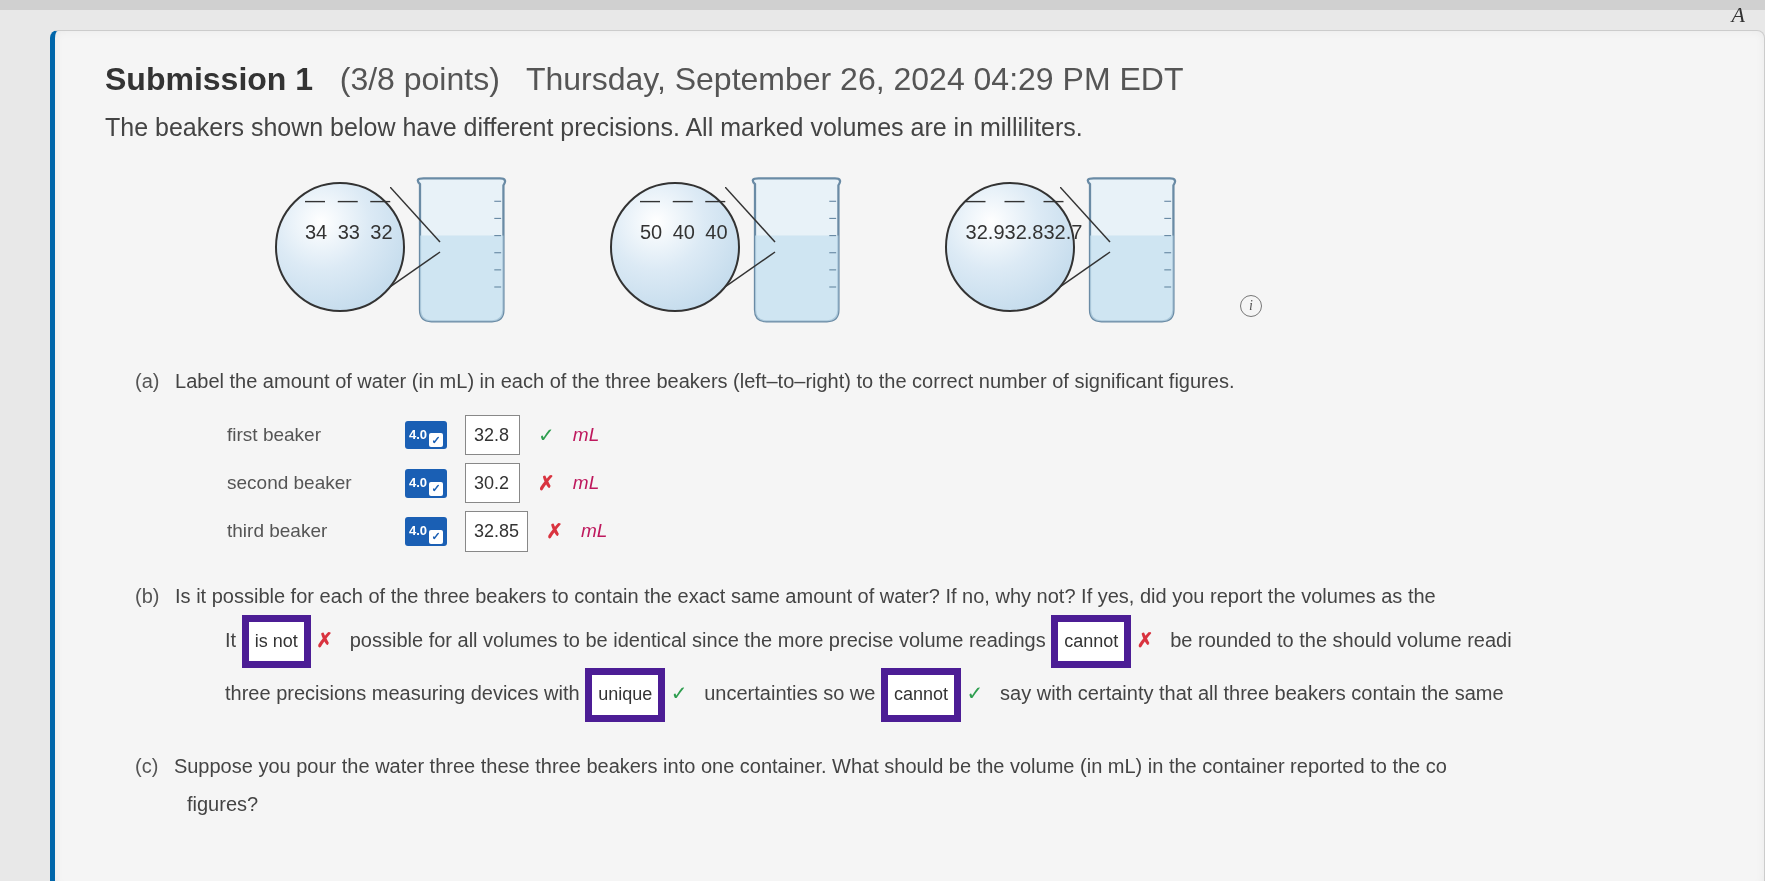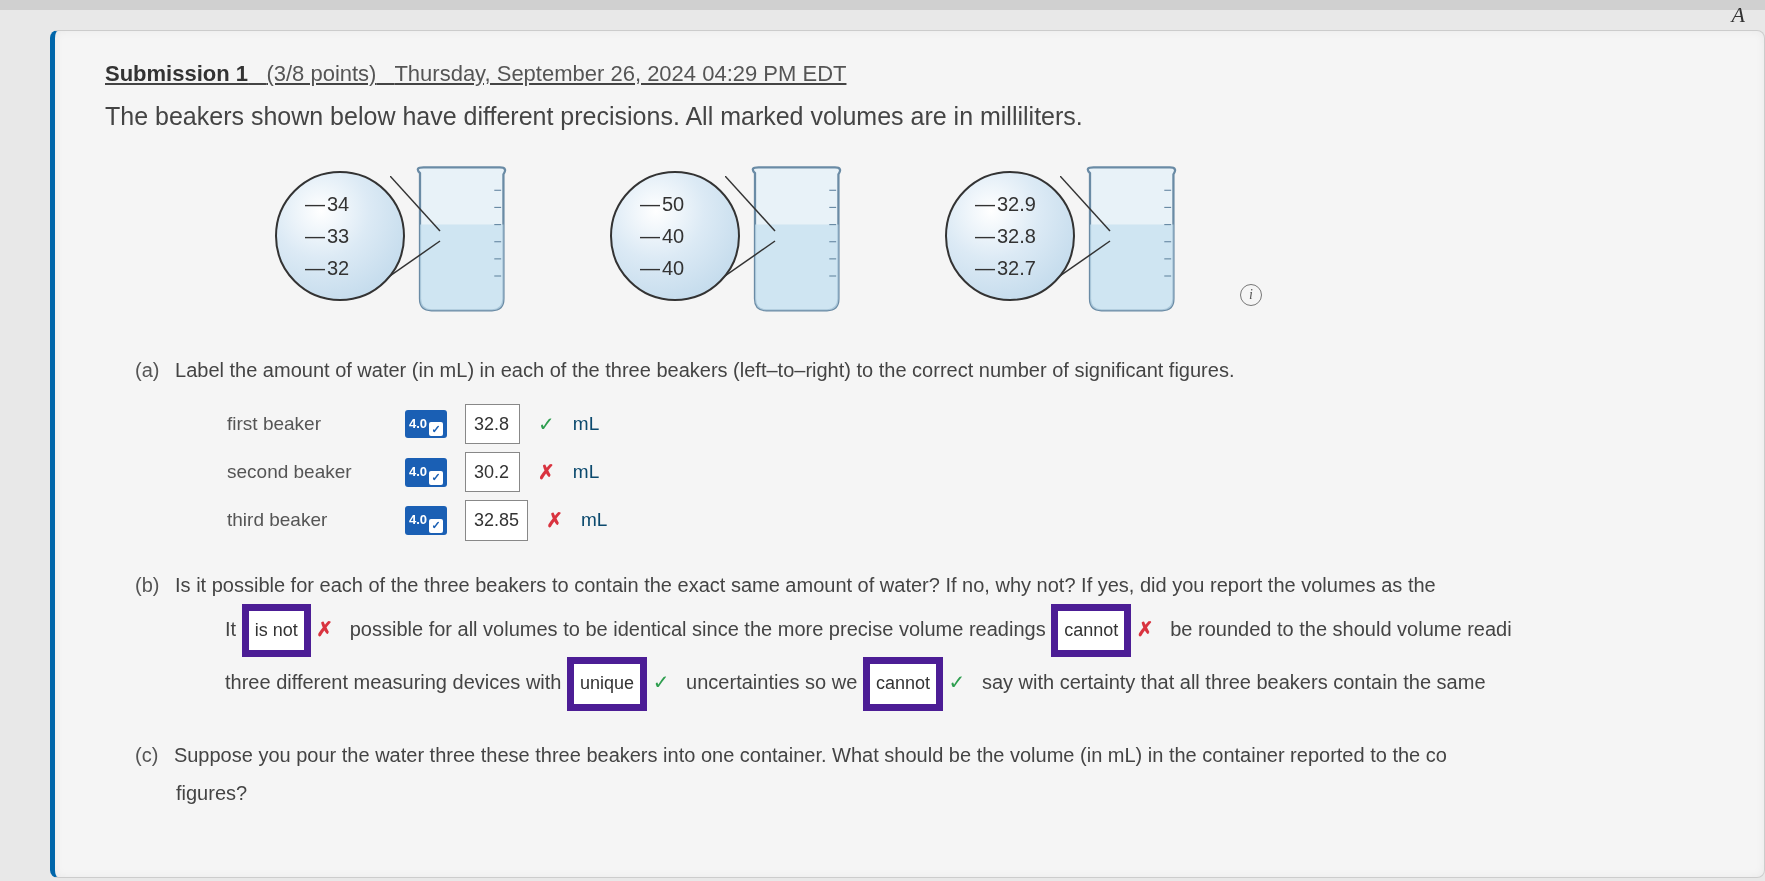--- a/index.html
+++ b/index.html
@@ -28,24 +28,23 @@
       margin: 20px 0 0 50px;
       background: #f5f5f5;
       border: 1px solid #ccc;
       border-radius: 8px;
       border-left: 5px solid #0066aa;
       padding: 30px 40px 40px 50px;
       min-height: 840px;
       box-shadow: inset 0 0 10px rgba(0,0,0,0.05);
     }
     .sub-header {
-      font-size: 22px;
+      font-size: 32px;
       color: #444;
       margin-bottom: 15px;
-      text-decoration: underline;
     }
     .sub-header .title { font-weight: 600; color: #333; }
     .sub-header .points { font-weight: 400; color: #555; }
     .sub-header .date { font-weight: 400; color: #555; }
     .instr {
       font-size: 25px;
       color: #444;
       margin-bottom: 25px;
     }
     .beakers-row {
@@ -61,21 +60,21 @@
       gap: 5px;
       position: relative;
     }
     .zoom-circle {
       width: 130px;
       height: 130px;
       border: 2px solid #333;
       border-radius: 50%;
       background: radial-gradient(circle at 35% 30%, #ffffff 0%, #dceaf5 40%, #b8d4e8 100%);
       display: flex;
-      flex-direction: column;
+      flex-direction: row;
       justify-content: center;
       padding-left: 28px;
       position: relative;
       z-index: 2;
     }
     .zoom-circle .mark {
       font-size: 20px;
       color: #333;
       line-height: 1.6;
     }
@@ -166,21 +165,21 @@
       border: 1px solid #888;
       background: #fff;
       padding: 2px 8px;
       min-width: 55px;
       text-align: left;
       font-size: 18px;
       color: #333;
     }
     .mark-correct { color: #2e9e4f; font-size: 20px; }
     .mark-wrong { color: #d9333f; font-size: 20px; font-weight: bold; }
-    .unit { color: #0c4a6e; }
+    .unit { color: #be185d; font-style: italic; }
     .inline-select {
       border: 7px solid #4c1d95;
       background: #fff;
       padding: 1px 6px;
       font-size: 18px;
       color: #333;
       display: inline-block;
     }
     .flow-text {
       line-height: 2.1;
@@ -319,32 +318,32 @@
       <span>It</span>
       <span class="inline-select">is not</span>
       <span class="mark-wrong">✗</span>
       &nbsp;
       <span>possible for all volumes to be identical since the more precise volume readings</span>
       <span class="inline-select">cannot</span>
       <span class="mark-wrong">✗</span>
       &nbsp;
       <span>be rounded to the should volume readi</span>
       <br>
-      <span>three different measuring devices with</span>
+      <span>three precisions measuring devices with</span>
       <span class="inline-select">unique</span>
       <span class="mark-correct">✓</span>
       &nbsp;
       <span>uncertainties so we</span>
       <span class="inline-select">cannot</span>
       <span class="mark-correct">✓</span>
       &nbsp;
       <span>say with certainty that all three beakers contain the same</span>
     </div>
   </div>
 
   <div class="part">
     <span class="part-label">(c)</span>
     <span>Suppose you pour the water three these three beakers into one container. What should be the volume (in mL) in the container reported to the co</span>
     <br>
-    <span style="margin-left:1px">figures?</span>
+    <span style="margin-left:12px">figures?</span>
   </div>
 
 </div>
 
 </body></html>

